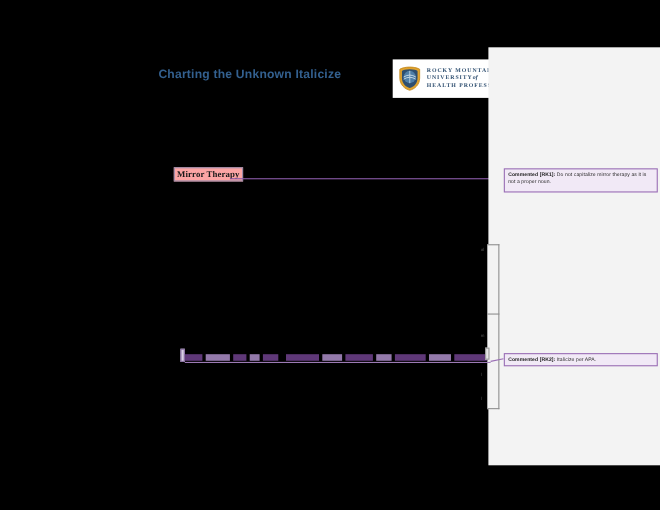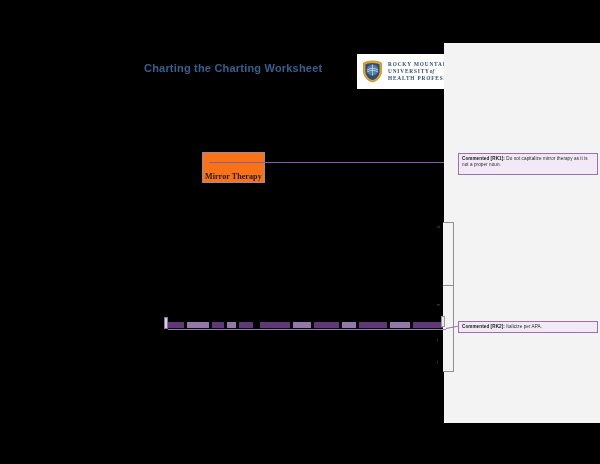--- a/index.html
+++ b/index.html
@@ -71,31 +71,30 @@
     font-style: italic;
     letter-spacing: 0;
     text-transform: lowercase;
   }
 
   
   #heading-mirror-therapy {
     position: absolute;
     left: 158px;
     top: 152px;
-    padding: 19px 2px 1px 2px;
-    background: #f97316;
+    padding: 1px 2px 1px 2px;
+    background: #fca5a5;
     border: 1px solid #9a8aa8;
     font-family: "Liberation Serif", serif;
     font-size: 8px;
     font-weight: bold;
     color: #1a1a1a;
     white-space: nowrap;
     line-height: 9px;
     letter-spacing: 0.1px;
-    margin-left: 44px;
   }
 
   
   #leader-line-1 {
     position: absolute;
     left: 209px;
     top: 162px;
     width: 250px;
     height: 1px;
     background: #8a5ba8;
@@ -237,21 +236,21 @@
     background: #9a6fb5;
     transform: rotate(-11deg);
     transform-origin: left center;
   }
 </style>
 </head>
 <body>
 
 <div id="doc-page"></div>
 
-<div id="doc-title">Charting the Charting Worksheet</div>
+<div id="doc-title">Charting the Unknown Italicize</div>
 
 <div id="logo-block">
   <div id="logo-shield">
     <svg width="21" height="23" viewBox="0 0 21 23">
       <path d="M10.5 1 C6 1 2.5 2.2 1.5 3 L1.5 11 C1.5 17 6 21 10.5 22 C15 21 19.5 17 19.5 11 L19.5 3 C18.5 2.2 15 1 10.5 1 Z" fill="#e0a32e" stroke="#c4891c" stroke-width="0.8"></path>
       <path d="M10.5 3 C7 3 4.2 3.9 3.4 4.5 L3.4 11 C3.4 16 7 19.3 10.5 20.1 C14 19.3 17.6 16 17.6 11 L17.6 4.5 C16.8 3.9 14 3 10.5 3 Z" fill="#2f4f70"></path>
       <ellipse cx="10.5" cy="10" rx="5.6" ry="5.6" fill="#4f7fa8"></ellipse>
       <path d="M5 10 Q10.5 6.5 16 10" stroke="#cfe0ec" stroke-width="0.8" fill="none"></path>
       <path d="M5 12 Q10.5 8.5 16 12" stroke="#cfe0ec" stroke-width="0.8" fill="none"></path>
       <path d="M10.5 4.4 L10.5 15.6" stroke="#cfe0ec" stroke-width="0.7"></path>

